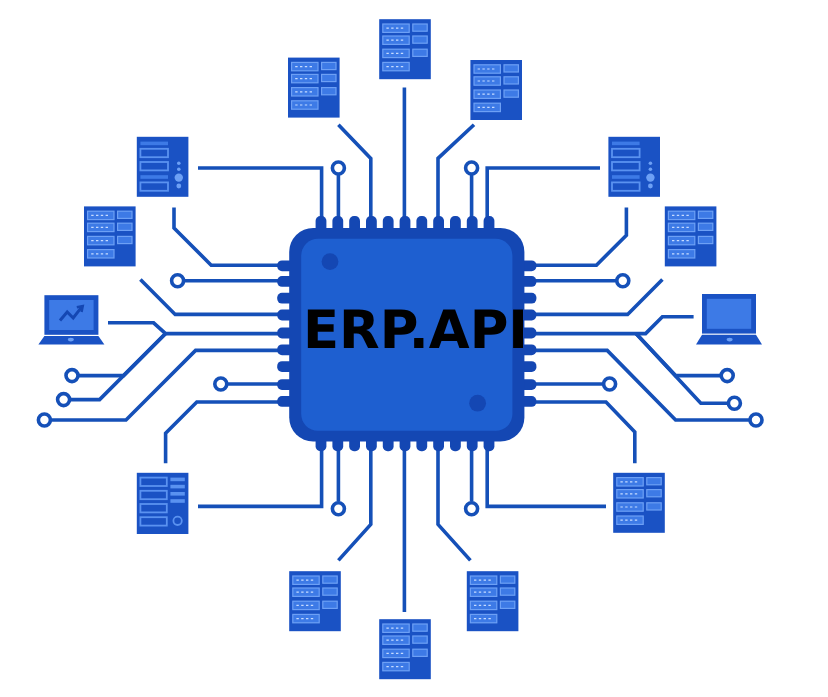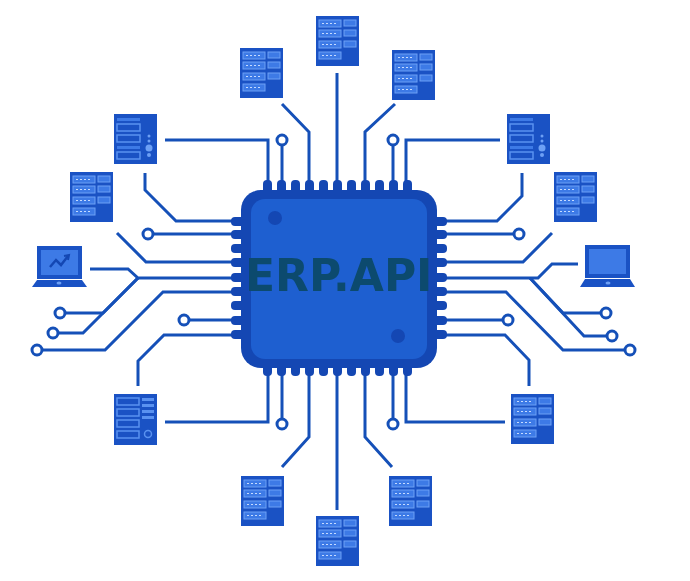--- a/index.html
+++ b/index.html
@@ -1,22 +1,22 @@
 <!DOCTYPE html>
 <html><head>
   <meta charset="utf-8">
   <style>
     html, body { margin: 0; padding: 0; background: #ffffff; }
     body { width: 690px; height: 581px; position: relative; overflow: hidden; font-family: "DejaVu Sans", sans-serif; }
     svg.canvas { position: absolute; left: 0; top: 0; }
     .trace { stroke: #1550b8; stroke-width: 3; fill: none; stroke-linejoin: miter; }
     .pad { fill: #ffffff; stroke: #1550b8; stroke-width: 3; }
     .chip-title {
-      position: absolute; left: 245px; top: 250px; width: 195px; text-align: left;
-      font-family: "DejaVu Sans", sans-serif; font-weight: bold; font-size: 44px; color: #0c4a6e;
+      position: absolute; left: 245px; top: 250px; width: 195px; text-align: right;
+      font-family: "DejaVu Sans", sans-serif; font-weight: bold; font-size: 44px; color: #000000;
       letter-spacing: 0px;
     }
   </style>
 </head>
 <body>
 
 <svg class="canvas" width="690" height="581" viewBox="0 0 690 581" xmlns="http://www.w3.org/2000/svg">
   <defs>
     <g id="rack">
       <rect x="0" y="0" width="43" height="50" fill="#1a52c4"></rect>

